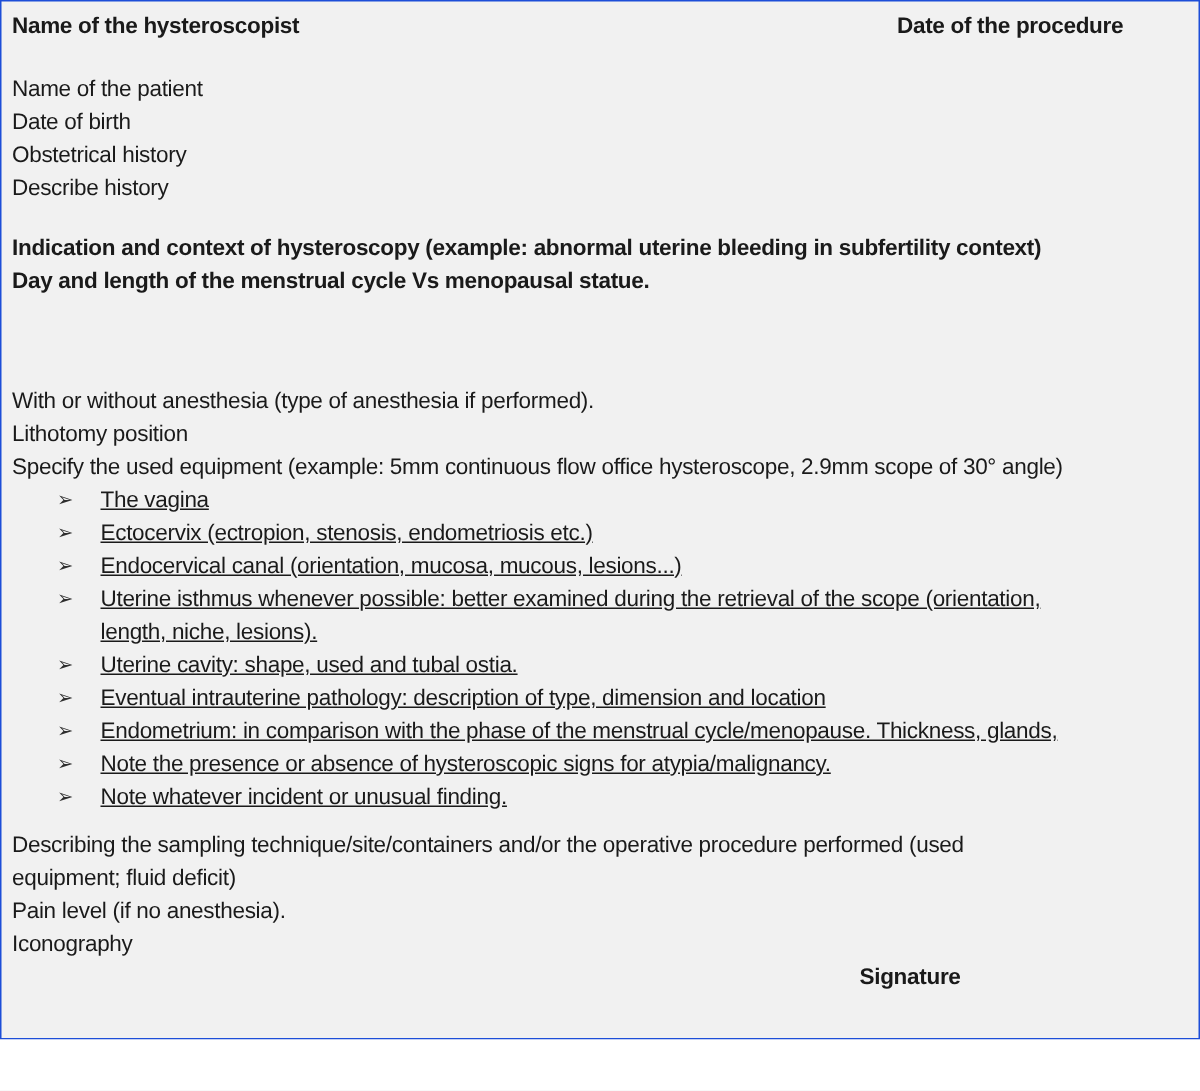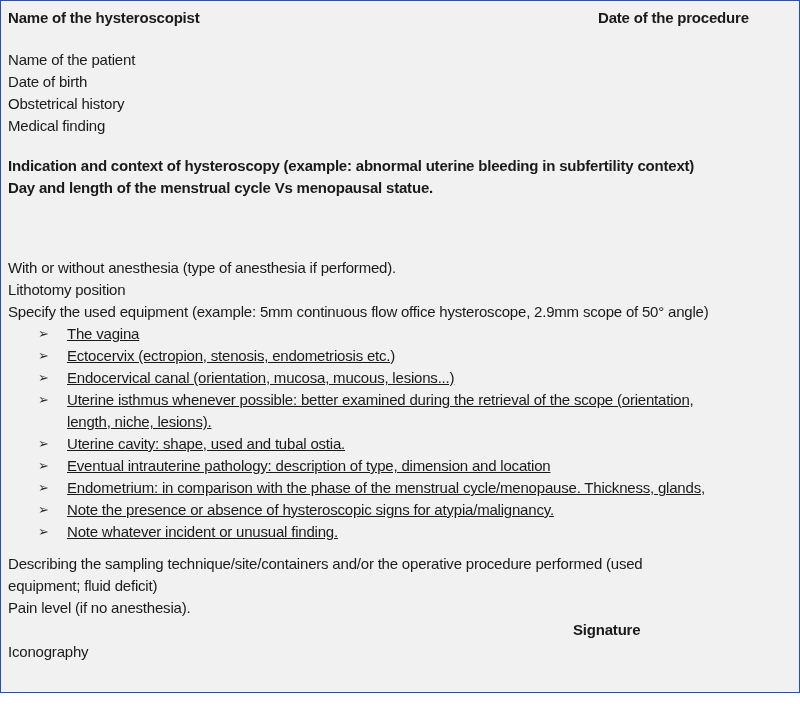--- a/index.html
+++ b/index.html
@@ -46,32 +46,32 @@
   <div class="header-row">
     <span class="b">Name of the hysteroscopist</span>
     <span class="b header-right">Date of the procedure</span>
   </div>
 
   <div class="sp-a"></div>
 
   <div class="line">Name of the patient</div>
   <div class="line">Date of birth</div>
   <div class="line">Obstetrical history</div>
-  <div class="line">Medical finding</div>
+  <div class="line">Describe history</div>
 
   <div class="sp-b"></div>
 
   <div class="line b">Indication and context of hysteroscopy (example: abnormal uterine bleeding in subfertility context)</div>
   <div class="line b">Day and length of the menstrual cycle Vs menopausal statue.</div>
 
   <div class="sp-c"></div>
 
   <div class="line">With or without anesthesia (type of anesthesia if performed).</div>
   <div class="line">Lithotomy position</div>
-  <div class="line">Specify the used equipment (example: 5mm continuous flow office hysteroscope, 2.9mm scope of 50° angle)</div>
+  <div class="line">Specify the used equipment (example: 5mm continuous flow office hysteroscope, 2.9mm scope of 30° angle)</div>
 
   <ul class="bullets">
     <li class="bullet-item">
       <span class="marker">➢</span>
       <span class="bullet-text"><span class="line">The vagina</span></span>
     </li>
     <li class="bullet-item">
       <span class="marker">➢</span>
       <span class="bullet-text"><span class="line">Ectocervix (ectropion, stenosis, endometriosis etc.)</span></span>
     </li>
@@ -108,17 +108,17 @@
       <span class="marker">➢</span>
       <span class="bullet-text"><span class="line">Note whatever incident or unusual finding.</span></span>
     </li>
   </ul>
 
   <div class="sp-d"></div>
 
   <div class="line">Describing the sampling technique/site/containers and/or the operative procedure performed (used</div>
   <div class="line">equipment; fluid deficit)</div>
   <div class="line">Pain level (if no anesthesia).</div>
+  <div class="line">Iconography</div>
+
   <div class="line sig">Signature</div>
-
-  <div class="line">Iconography</div>
 
 </div>
 
 </body></html>

